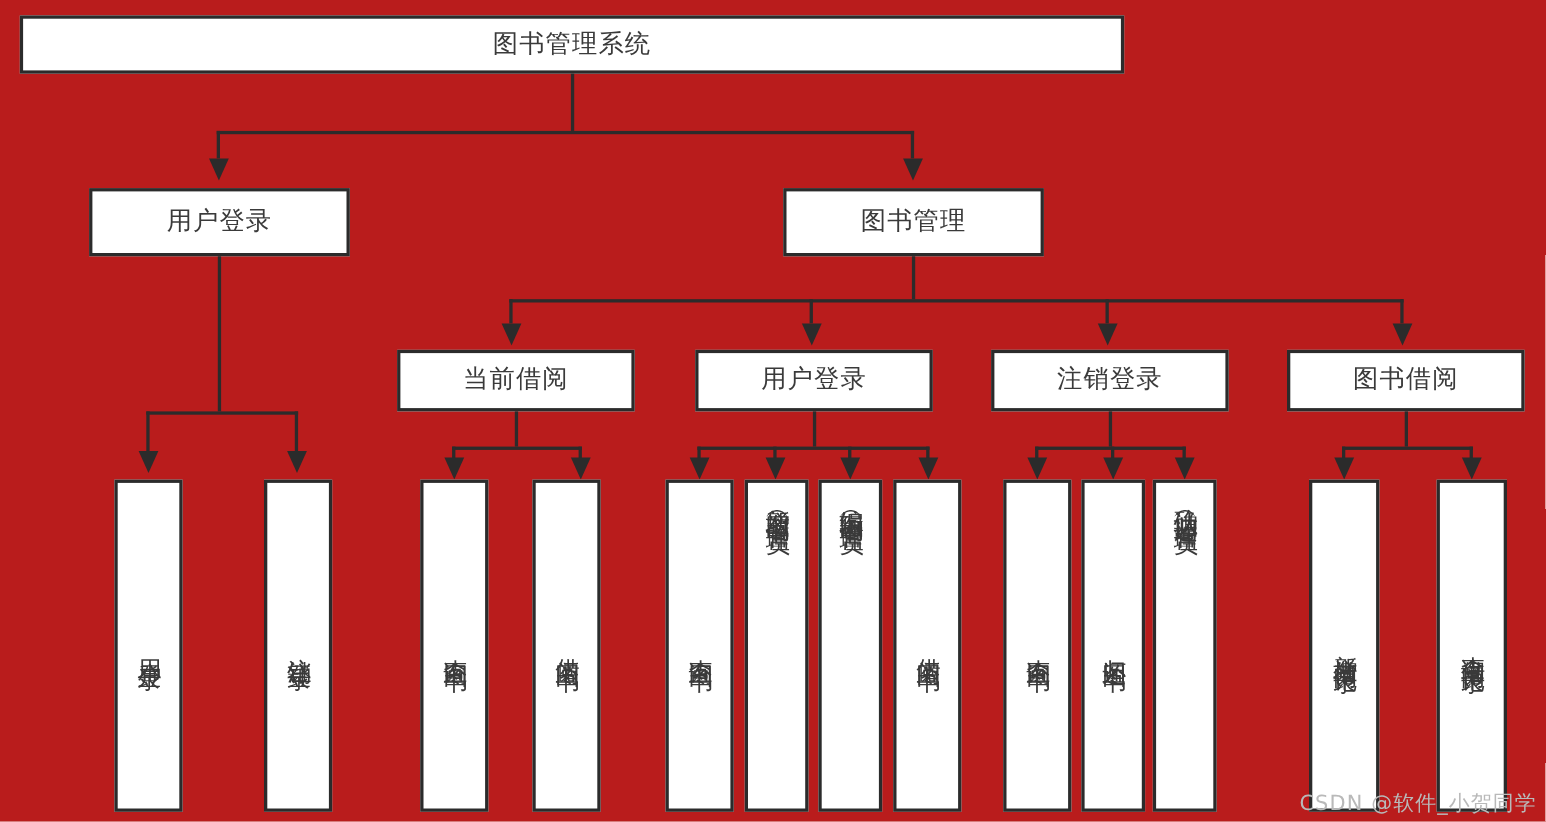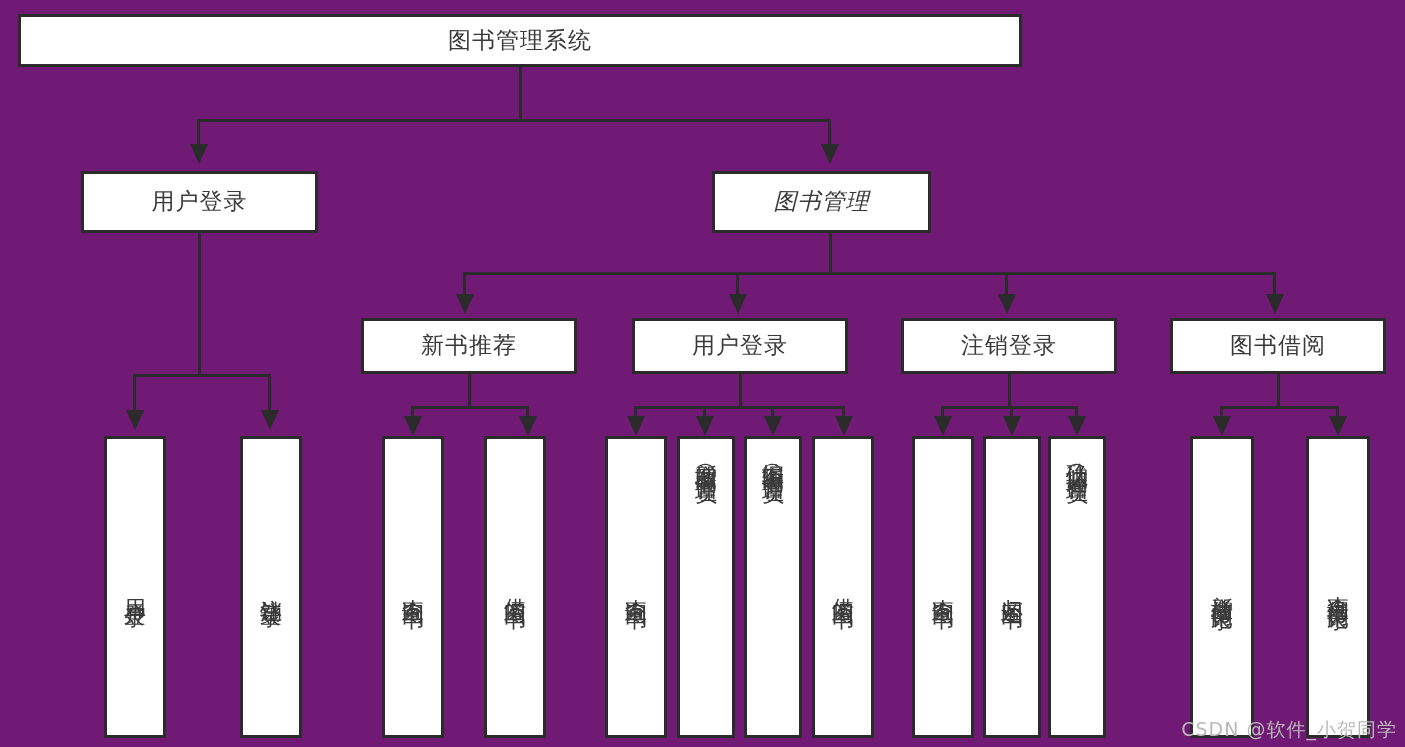--- a/index.html
+++ b/index.html
@@ -5,21 +5,21 @@
 <style>
   html,body{margin:0;padding:0;background:#ffffff;}
   body{
     font-family:"DejaVu Sans","Liberation Sans",sans-serif;
     -webkit-font-smoothing:antialiased;
   }
   #canvas{
     position:relative;
     width:1405px;
     height:747px;
-    background:#701a75;
+    background:#b91c1c;
     overflow:hidden;
   }
   
   .node{
     position:absolute;
     box-sizing:border-box;
     background:#ffffff;
     border:3px solid #2b2b2b;
     display:flex;
     align-items:center;
@@ -91,21 +91,21 @@
   <div class="seg hline" style="left:197px;top:119px;width:634px;"></div>
   <div class="seg vline" style="left:197px;top:119px;height:25px;"></div>
   <div class="seg vline" style="left:828px;top:119px;height:25px;"></div>
   <div class="arrow" style="left:190px;top:144px;"></div>
   <div class="arrow" style="left:821px;top:144px;"></div>
 
   <div class="node horiz" style="left:81px;top:171px;width:237px;height:62px;">
     <span>用户登录</span>
   </div>
 
-  <div class="node horiz" style="left:712px;top:171px;width:219px;height:62px;font-style:italic;">
+  <div class="node horiz" style="left:712px;top:171px;width:237px;height:62px;">
     <span>图书管理</span>
   </div>
 
   <div class="seg vline" style="left:198px;top:233px;height:141px;"></div>
   <div class="seg hline" style="left:133px;top:374px;width:138px;"></div>
   <div class="seg vline" style="left:133px;top:374px;height:36px;"></div>
   <div class="seg vline" style="left:268px;top:374px;height:36px;"></div>
   <div class="arrow" style="left:126px;top:410px;"></div>
   <div class="arrow" style="left:261px;top:410px;"></div>
 
@@ -114,21 +114,21 @@
   <div class="seg vline" style="left:463px;top:272px;height:22px;"></div>
   <div class="seg vline" style="left:736px;top:272px;height:22px;"></div>
   <div class="seg vline" style="left:1005px;top:272px;height:22px;"></div>
   <div class="seg vline" style="left:1273px;top:272px;height:22px;"></div>
   <div class="arrow" style="left:456px;top:294px;"></div>
   <div class="arrow" style="left:729px;top:294px;"></div>
   <div class="arrow" style="left:998px;top:294px;"></div>
   <div class="arrow" style="left:1266px;top:294px;"></div>
 
   <div class="node horiz" style="left:361px;top:318px;width:216px;height:56px;">
-    <span>新书推荐</span>
+    <span>当前借阅</span>
   </div>
   <div class="node horiz" style="left:632px;top:318px;width:216px;height:56px;">
     <span>用户登录</span>
   </div>
   <div class="node horiz" style="left:901px;top:318px;width:216px;height:56px;">
     <span>注销登录</span>
   </div>
   <div class="node horiz" style="left:1170px;top:318px;width:216px;height:56px;">
     <span>图书借阅</span>
   </div>

